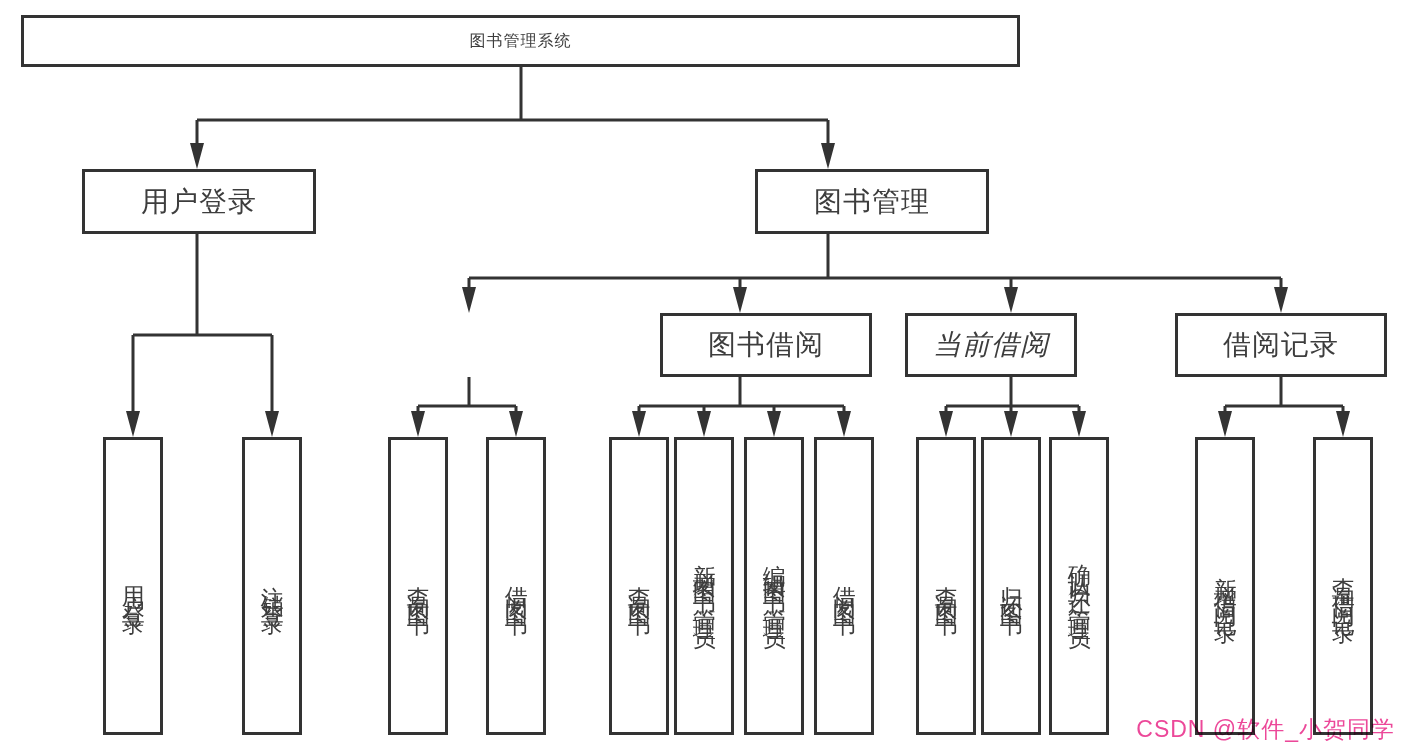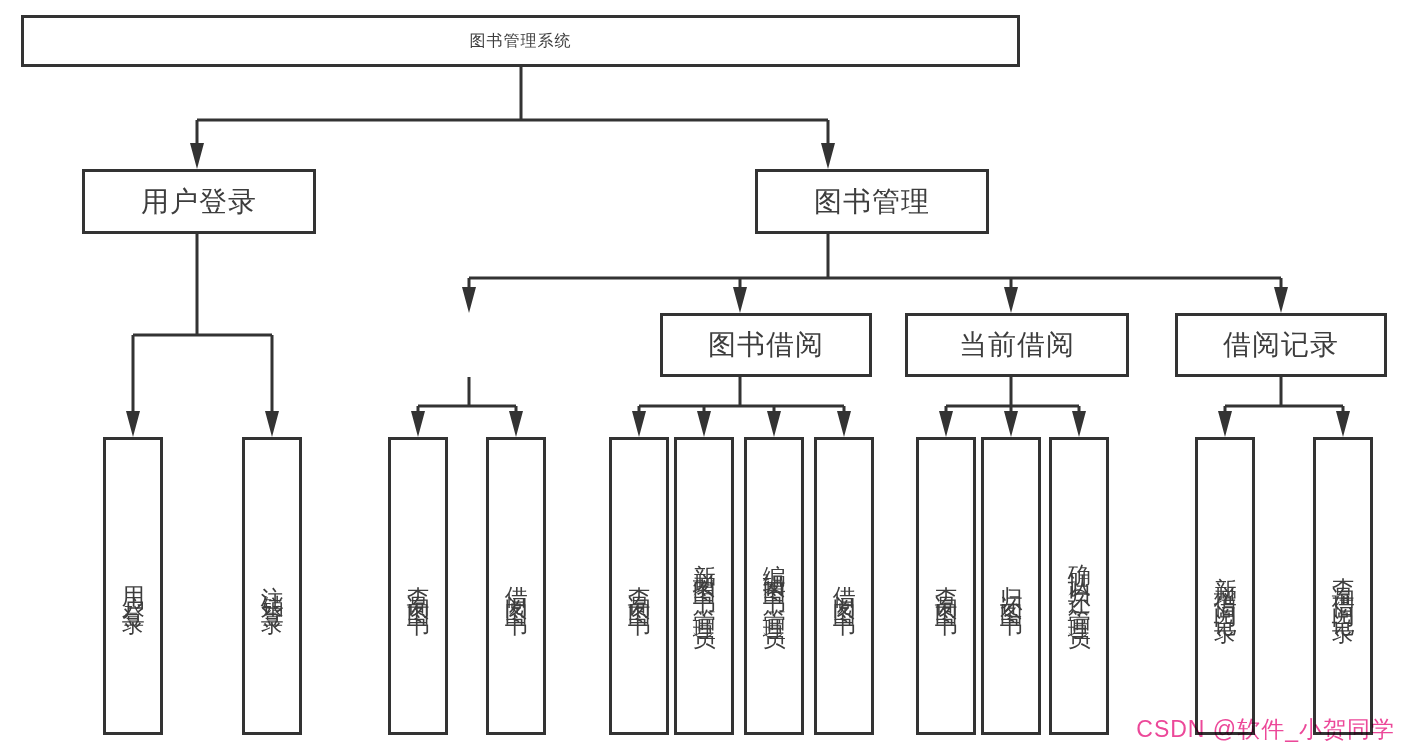--- a/index.html
+++ b/index.html
@@ -61,21 +61,21 @@
   <div class="node" style="left:82px; top:169px; width:234px; height:65px;">
     <span class="htext">用户登录</span>
   </div>
   <div class="node" style="left:711px; top:169px; width:234px; height:65px;margin-left:44px;">
     <span class="htext">图书管理</span>
   </div>
 
   <div class="node" style="left:660px; top:313px; width:212px; height:64px;">
     <span class="htext">图书借阅</span>
   </div>
-  <div class="node" style="left:905px; top:313px; width:224px; height:64px;">
+  <div class="node" style="left:905px; top:313px; width:172px; height:64px;font-style:italic;">
     <span class="htext">当前借阅</span>
   </div>
   <div class="node" style="left:1175px; top:313px; width:212px; height:64px;">
     <span class="htext">借阅记录</span>
   </div>
 
   <div class="vnode" style="left:103px; top:437px; width:60px; height:298px;">
     <span class="vtext">用户登录</span>
   </div>
   <div class="vnode" style="left:242px; top:437px; width:60px; height:298px;">

